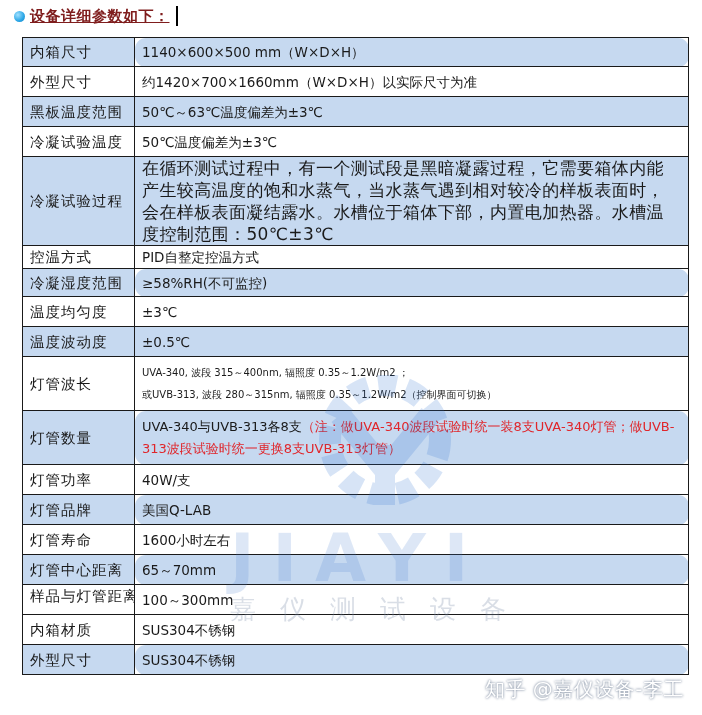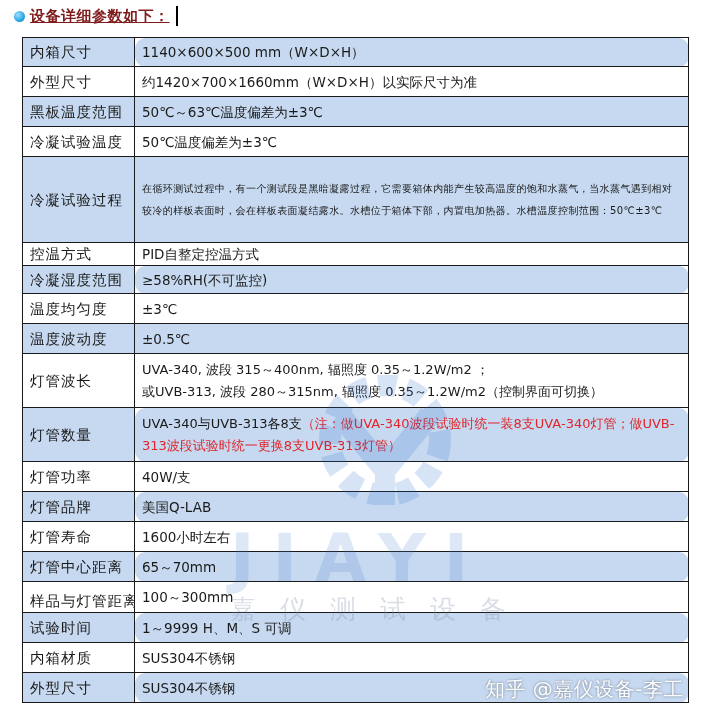--- a/index.html
+++ b/index.html
@@ -53,41 +53,41 @@
   <tr class="shade" style="height:30px">
     <td class="label">黑板温度范围</td>
     <td class="value">50℃～63℃温度偏差为±3℃</td>
   </tr>
   <tr class="plain" style="height:30px">
     <td class="label">冷凝试验温度</td>
     <td class="value">50℃温度偏差为±3℃</td>
   </tr>
   <tr class="shade" style="height:86px">
     <td class="label">冷凝试验过程</td>
-    <td class="value" style="font-size:10px;letter-spacing:0.4px">在循环测试过程中，有一个测试段是黑暗凝露过程，它需要箱体内能产生较高温度的饱和水蒸气，当水蒸气遇到相对较冷的样板表面时，会在样板表面凝结露水。水槽位于箱体下部，内置电加热器。水槽温度控制范围：50℃±3℃</td>
+    <td class="value" style="font-size:17px;letter-spacing:0.4px">在循环测试过程中，有一个测试段是黑暗凝露过程，它需要箱体内能产生较高温度的饱和水蒸气，当水蒸气遇到相对较冷的样板表面时，会在样板表面凝结露水。水槽位于箱体下部，内置电加热器。水槽温度控制范围：50℃±3℃</td>
   </tr>
   <tr class="plain" style="height:20px">
     <td class="label">控温方式</td>
     <td class="value mono">PID自整定控温方式</td>
   </tr>
   <tr class="shade" style="height:28px">
     <td class="label">冷凝湿度范围</td>
     <td class="value mono">≥58%RH(不可监控)</td>
   </tr>
   <tr class="plain" style="height:30px">
     <td class="label">温度均匀度</td>
     <td class="value">±3℃</td>
   </tr>
   <tr class="shade" style="height:30px">
     <td class="label">温度波动度</td>
     <td class="value">±0.5℃</td>
   </tr>
   <tr class="plain" style="height:54px">
     <td class="label">灯管波长</td>
-    <td class="value mono" style="font-size:13px">
+    <td class="value mono" style="font-size:10px">
       <div>UVA-340, 波段 315～400nm, 辐照度 0.35～1.2W/m2 ；</div>
       <div>或UVB-313, 波段 280～315nm, 辐照度 0.35～1.2W/m2（控制界面可切换）</div>
     </td>
   </tr>
   <tr class="shade" style="height:54px">
     <td class="label">灯管数量</td>
     <td class="value mono" style="font-size:13px"><span>UVA-340与UVB-313各8支</span><span class="red">（注：做UVA-340波段试验时统一装8支UVA-340灯管；做UVB-313波段试验时统一更换8支UVB-313灯管）</span></td>
   </tr>
   <tr class="plain" style="height:30px">
     <td class="label">灯管功率</td>
@@ -99,26 +99,22 @@
   </tr>
   <tr class="plain" style="height:30px">
     <td class="label">灯管寿命</td>
     <td class="value mono">1600小时左右</td>
   </tr>
   <tr class="shade" style="height:30px">
     <td class="label">灯管中心距离</td>
     <td class="value mono">65～70mm</td>
   </tr>
   <tr class="plain" style="height:30px">
-    <td class="label" style="vertical-align:top;line-height:22px;padding-top:8px">样品与灯管距离</td>
+    <td class="label" style="vertical-align:top;line-height:22px;padding-top:0">样品与灯管距离</td>
     <td class="value mono">100～300mm</td>
-  </tr>
-  <tr class="shade" style="height:30px">
-    <td class="label">试验时间</td>
-    <td class="value mono">1～9999 H、M、S 可调</td>
   </tr>
   <tr class="plain" style="height:30px">
     <td class="label">内箱材质</td>
     <td class="value mono">SUS304不锈钢</td>
   </tr>
   <tr class="shade" style="height:30px">
     <td class="label">外型尺寸</td>
     <td class="value mono">SUS304不锈钢</td>
   </tr>
 </tbody>

